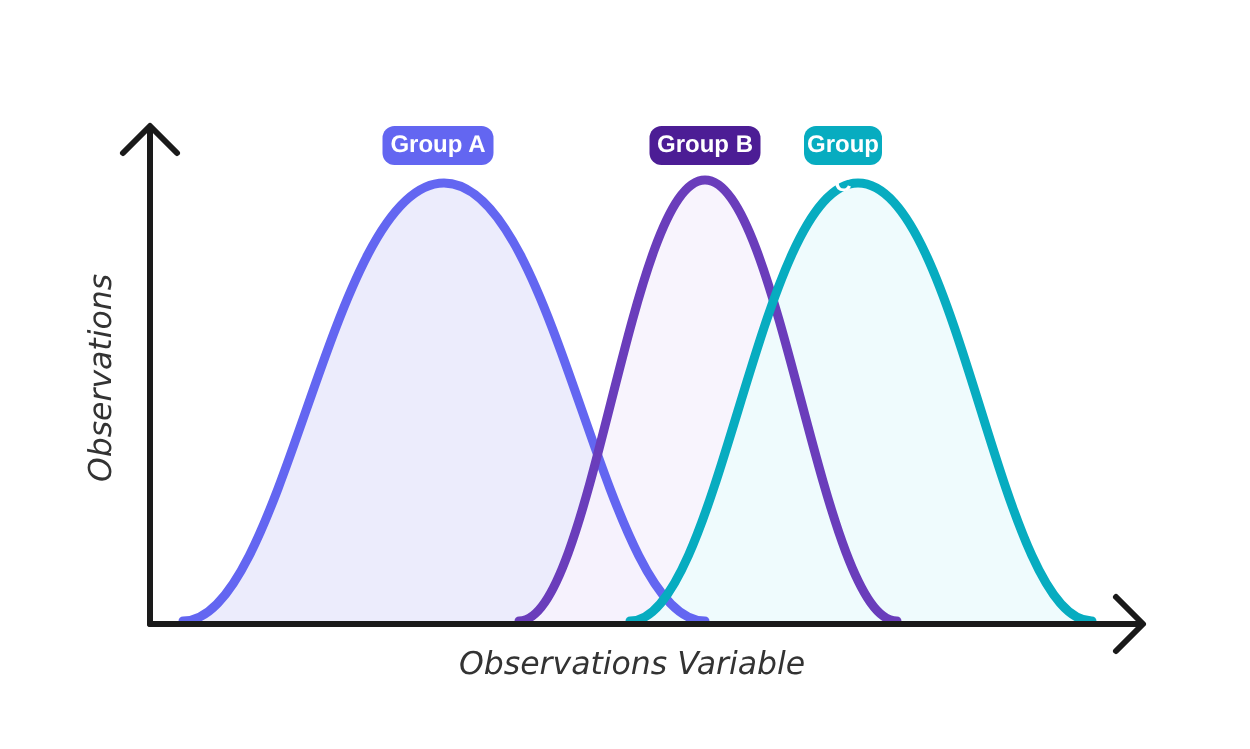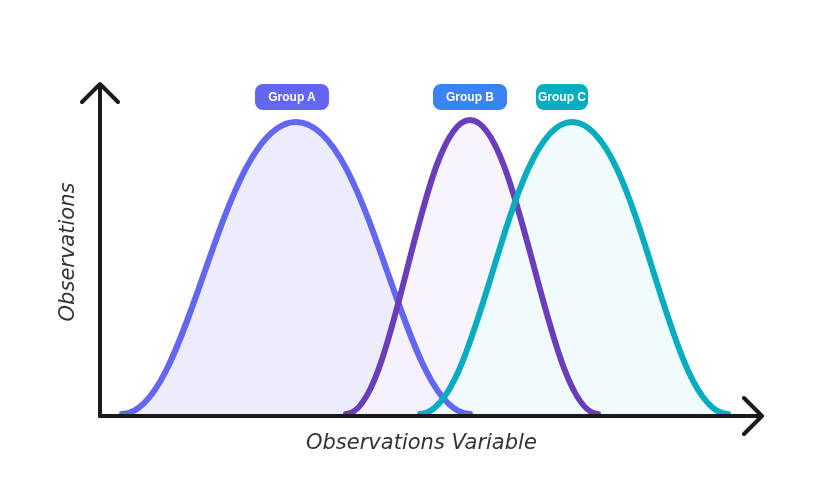--- a/index.html
+++ b/index.html
@@ -1,18 +1,18 @@
 <!DOCTYPE html>
 <html><head>
 <meta charset="utf-8">
 <style>
   html, body { margin: 0; padding: 0; background: #ffffff; }
   body { width: 833px; height: 499px; position: relative; overflow: hidden; font-family: "DejaVu Sans", sans-serif; }
   #chart { position: absolute; left: 0; top: 0; width: 833px; height: 499px; }
-  .pill { position: absolute; height: 26px; border-radius: 8px; color: #ffffff; font-family: "Liberation Sans", sans-serif; font-weight: bold; font-size: 12px; line-height: 26px; text-align: center; }
+  .pill { position: absolute; height: 26px; border-radius: 8px; color: #ffffff; font-family: "Liberation Sans", sans-serif; font-weight: bold; font-size: 16px; line-height: 26px; text-align: center; }
   .axis-label { position: absolute; color: #333333; font-family: "DejaVu Sans", sans-serif; font-style: italic; font-size: 21px; white-space: nowrap; }
   #xlabel { left: 306px; top: 430px; }
   #ylabel { left: 67px; top: 252px; transform: translate(-50%, -50%) rotate(-90deg); }
 </style>
 </head>
 <body>
 
 <svg id="chart" viewBox="0 0 833 499" xmlns="http://www.w3.org/2000/svg">
 
   <path d="M122,414 C190,414 220,122 296,122 C372,122 402,414 470,414 Z" fill="#ececfc"></path>
@@ -23,17 +23,17 @@
   <path d="M346,414 C395,414 420,120 470,120 C520,120 548,414 598,414" fill="none" stroke="#6a3dbb" stroke-width="6" stroke-linecap="round"></path>
   <path d="M420,414 C480,414 506,122 572,122 C640,122 666,414 728,414" fill="none" stroke="#07acc0" stroke-width="6" stroke-linecap="round"></path>
 
   <line x1="100" y1="416" x2="100" y2="86" stroke="#1a1a1a" stroke-width="4" stroke-linecap="round"></line>
   <polyline points="82,102 100,84 118,102" fill="none" stroke="#1a1a1a" stroke-width="4" stroke-linecap="round" stroke-linejoin="round"></polyline>
   <line x1="100" y1="416" x2="760" y2="416" stroke="#1a1a1a" stroke-width="4" stroke-linecap="round"></line>
   <polyline points="744,398 762,416 744,434" fill="none" stroke="#1a1a1a" stroke-width="4" stroke-linecap="round" stroke-linejoin="round"></polyline>
 </svg>
 
 <div class="pill" style="left:255px; top:84px; width:74px; background:#6366f1;">Group A</div>
-<div class="pill" style="left:433px; top:84px; width:74px; background:#3b82f6;">Group B</div>
+<div class="pill" style="left:433px; top:84px; width:74px; background:#4c1d95;">Group B</div>
 <div class="pill" style="left:536px; top:84px; width:52px; background:#07acc0;">Group C</div>
 
 <div id="xlabel" class="axis-label">Observations Variable</div>
 <div id="ylabel" class="axis-label">Observations</div>
 
 </body></html>

